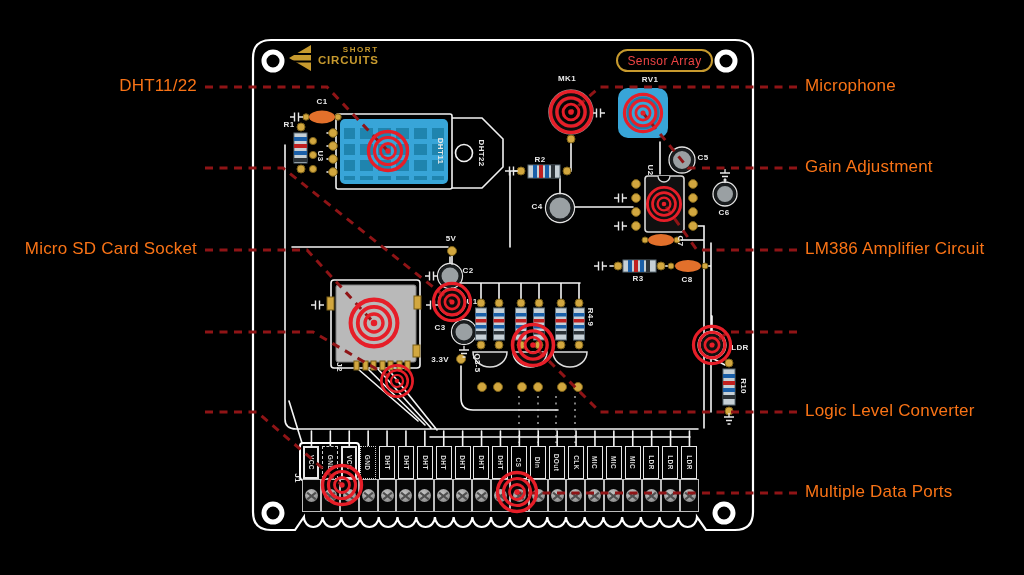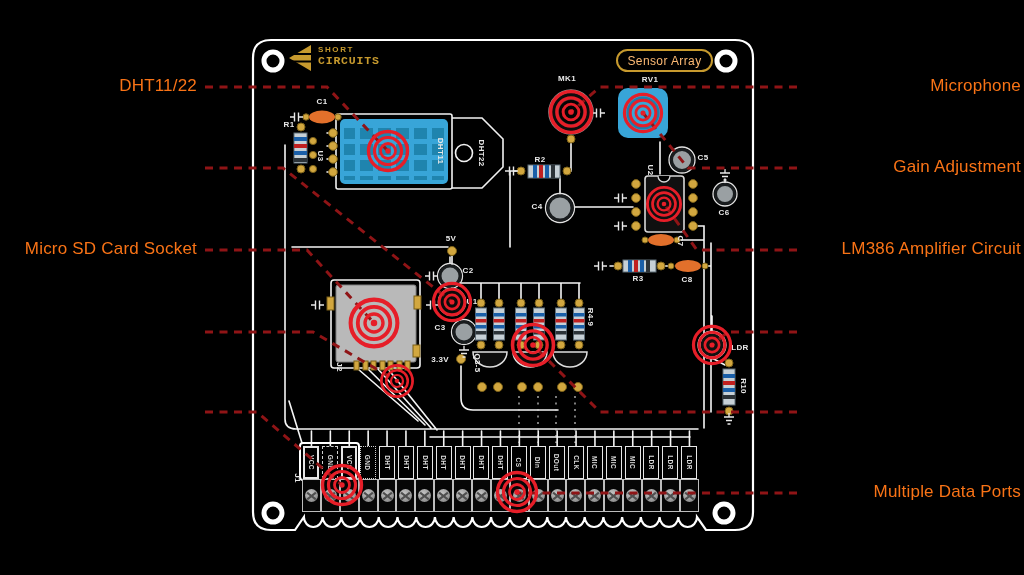--- a/index.html
+++ b/index.html
@@ -18,33 +18,33 @@
   .dotline{stroke:#cfcfcf;stroke-width:1.2;stroke-dasharray:2 4.5;fill:none;}
   .lead{stroke:#8f1416;stroke-width:3;stroke-dasharray:8 6.5;fill:none;}
   .bull circle{fill:none;stroke:#e61e28;}
   .bull circle:nth-of-type(1){stroke-width:3.4;}
   .bull circle:nth-of-type(2){stroke-width:3.2;}
   .bull circle:nth-of-type(3){stroke-width:2.8;}
   .bull circle.dot{fill:#e61e28;stroke:none;}
   
   .callout{position:absolute;color:#f97316;font-size:17px;letter-spacing:.2px;z-index:7;line-height:20px;}
   .callout.cl{left:0;width:197px;text-align:right;}
-  .callout.cr{left:805px;width:216px;text-align:right;}
+  .callout.cr{left:805px;width:216px;text-align:left;}
   
   .silk{position:absolute;color:#e9e9e9;font-size:8px;font-weight:700;white-space:nowrap;
         transform:translate(-50%,-50%);z-index:4;letter-spacing:.3px;}
   .silk.rot{transform:translate(-50%,-50%) rotate(90deg);}
   
   #logo{position:absolute;left:289px;top:45px;z-index:3;display:flex;}
-  #logo-text{margin-left:6px;color:#c79a2e;}
+  #logo-text{margin-left:6px;color:#c79a2e;text-align:right;}
   #logo-top{font-size:8px;font-weight:700;letter-spacing:1.6px;line-height:9px;}
-  #logo-bottom{font-size:11.5px;font-weight:700;letter-spacing:.8px;line-height:13px;font-family:Liberation Mono, monospace;}
+  #logo-bottom{font-size:11.5px;font-weight:700;letter-spacing:.8px;line-height:13px;}
   #badge{position:absolute;left:616px;top:49px;width:97px;height:23px;border:2px solid #c79a2e;
          border-radius:12px;box-sizing:border-box;display:flex;align-items:center;justify-content:center;
-         color:#fdba74;font-size:12px;letter-spacing:.4px;z-index:3;}
+         color:#ef4444;font-size:12px;letter-spacing:.4px;z-index:3;}
   
   #j1box{position:absolute;left:299px;top:442px;width:61px;height:39px;border:2px solid #fff;
          border-radius:4px;box-sizing:border-box;z-index:2;}
   #terminals{position:absolute;left:302px;top:446px;display:flex;z-index:3;}
   .tcol{width:18.9px;display:flex;flex-direction:column;align-items:center;}
   .tlabel{box-sizing:border-box;width:16px;height:33px;border:1.5px solid #e6e6e6;background:#000;
           display:flex;align-items:center;justify-content:center;}
   .tcol.heavy .tlabel{border-width:2.2px;}
   .tcol.dash .tlabel{border:1.2px dashed #cfcfcf;}
   .tcol.dot  .tlabel{border:1.2px dotted #cfcfcf;}
@@ -574,20 +574,21 @@
           <div class="screw"></div>
         </div>
       </div>
     </div>
 
   <div class="callout cl" style="top:76px">DHT11/22</div>
   <div class="callout cl" style="top:239px">Micro SD Card Socket</div>
   <div class="callout cr" style="top:76px">Microphone</div>
   <div class="callout cr" style="top:157px">Gain Adjustment</div>
   <div class="callout cr" style="top:239px">LM386 Amplifier Circuit</div>
+  <div class="callout cr" style="top:401px">Logic Level Converter</div>
   <div class="callout cr" style="top:482px">Multiple Data Ports</div>
 
   <svg id="top-layer" class="layer" width="1024" height="575" viewBox="0 0 1024 575">
     <g>
       <path class="lead" d="M205,87 H327 L388,151"></path>
       <path class="lead" d="M205,168 H283 L452,302"></path>
       <path class="lead" d="M205,250 H307 L374,323"></path>
       <path class="lead" d="M205,332 H313 L397,381"></path>
       <path class="lead" d="M205,412 H257 L342,485"></path>
       <path class="lead" d="M797,87 H600 L571,112"></path>

